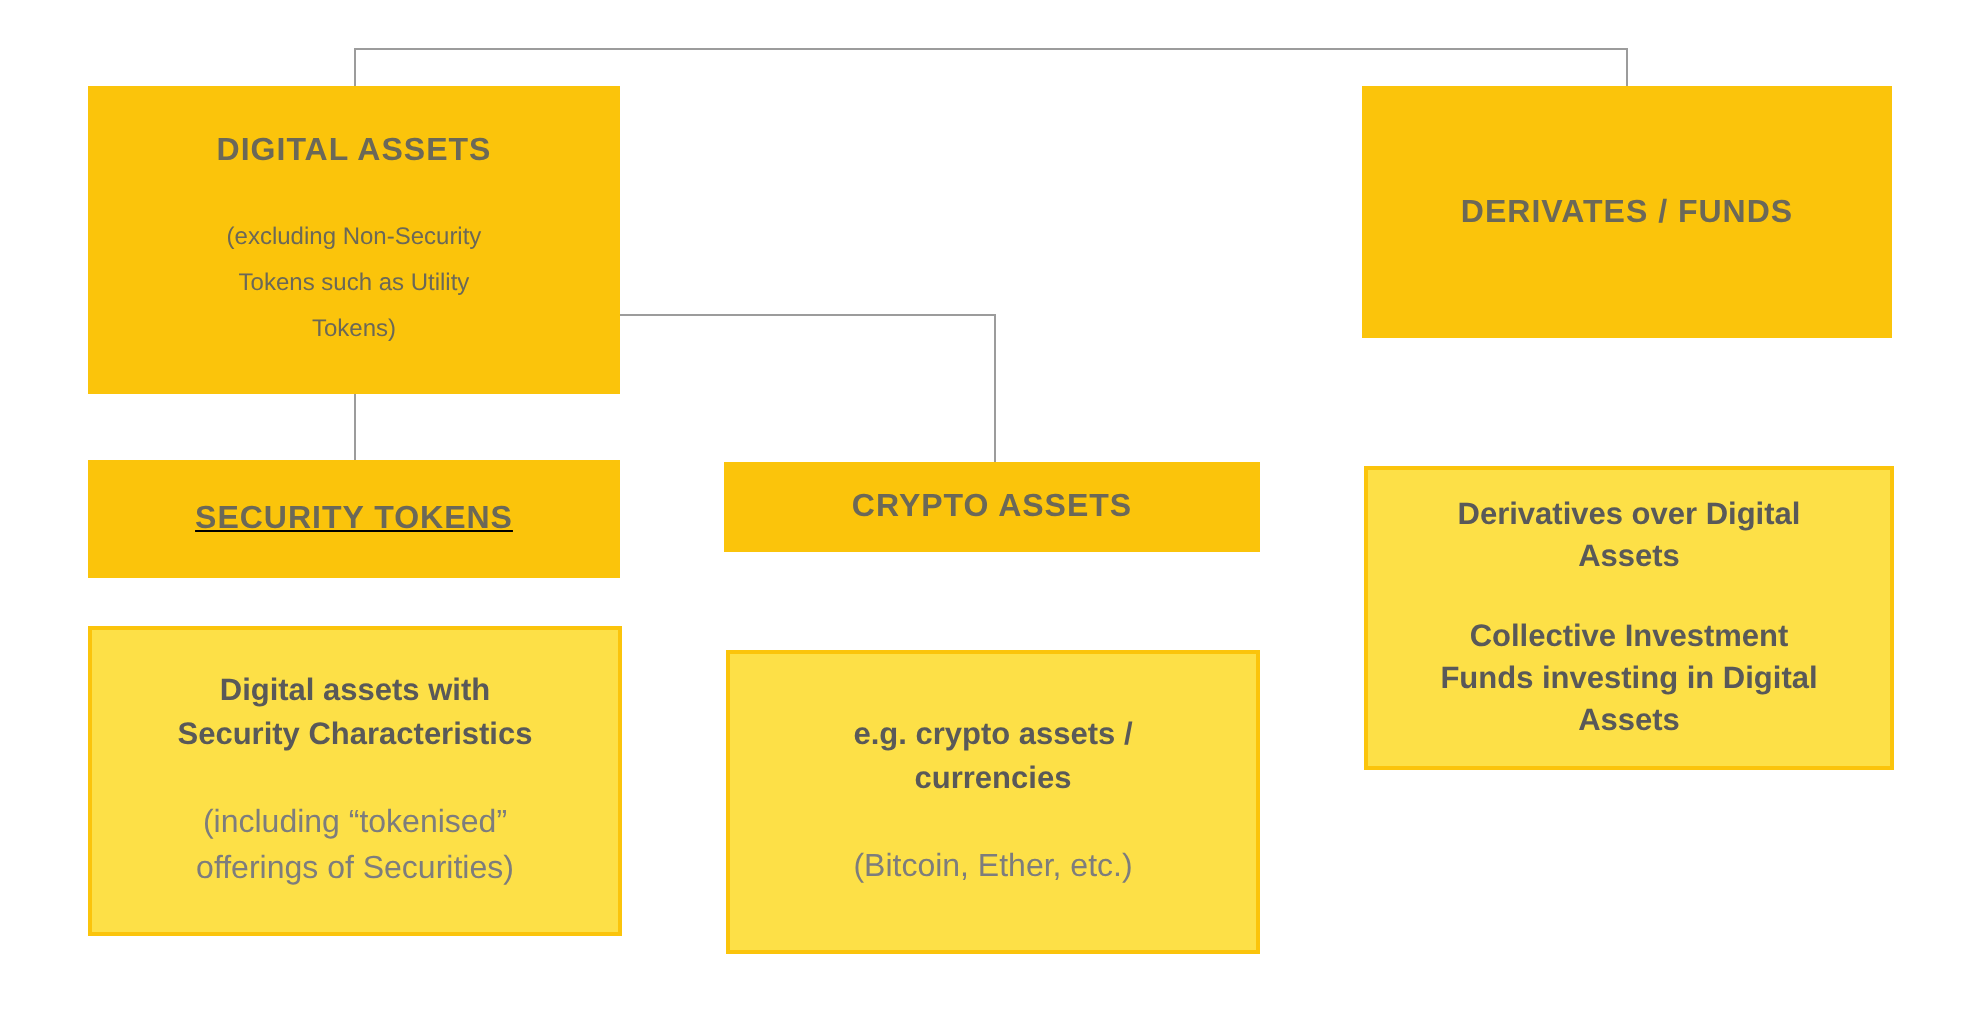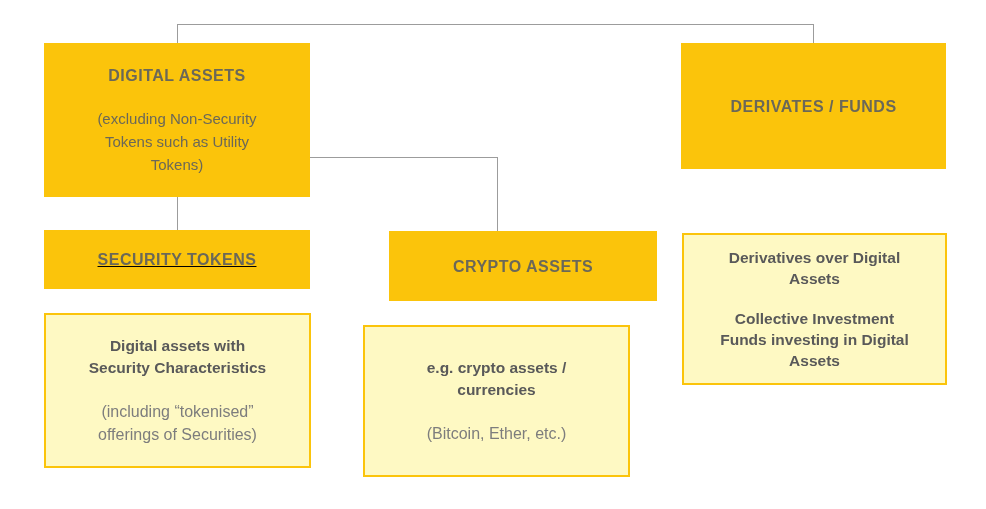--- a/index.html
+++ b/index.html
@@ -19,34 +19,34 @@
   .node {
     position: absolute;
     display: flex;
     flex-direction: column;
     align-items: center;
     justify-content: center;
     text-align: center;
   }
   .node--yellow { background: var(--yellow, #FBC40B); }
   .node--outline {
-    background: #fef9c3;
+    background: #fde047;
     border: 2px solid var(--yellow, #FBC40B);
     align-items: center;
   }
   .node__title {
     font-weight: bold;
     font-size: 16px;
     line-height: 23px;
     letter-spacing: 0.5px;
     color: var(--title, #6B6858);
     white-space: pre-line;
   }
   .node__subtitle {
-    font-size: 15px;
+    font-size: 12px;
     line-height: 23px;
     color: var(--title, #6B6858);
     white-space: pre-line;
     margin-top: 20px;
   }
   .card__heading {
     font-weight: bold;
     font-size: 15.5px;
     line-height: 22px;
     color: var(--heading, #595959);
@@ -92,21 +92,21 @@
   </div>
 
   <div class="node node--yellow" style="left:681px; top:43px; width:265px; height:126px; padding:0 14px;">
     <div class="node__title">DERIVATES / FUNDS</div>
   </div>
 
   <div class="node node--yellow" style="left:44px; top:230px; width:266px; height:59px;text-decoration:underline;">
     <div class="node__title">SECURITY TOKENS</div>
   </div>
 
-  <div class="node node--yellow" style="left:362px; top:231px; width:268px; height:70px;margin-left:27px;">
+  <div class="node node--yellow" style="left:362px; top:231px; width:268px; height:45px;">
     <div class="node__title">CRYPTO ASSETS</div>
   </div>
 
   <div class="node node--outline" style="left:682px; top:233px; width:265px; height:152px; padding:0 14px;">
     <div class="card__para">Derivatives over Digital
 Assets</div>
     <div class="card__para">Collective Investment
 Funds investing in Digital
 Assets</div>
   </div>

